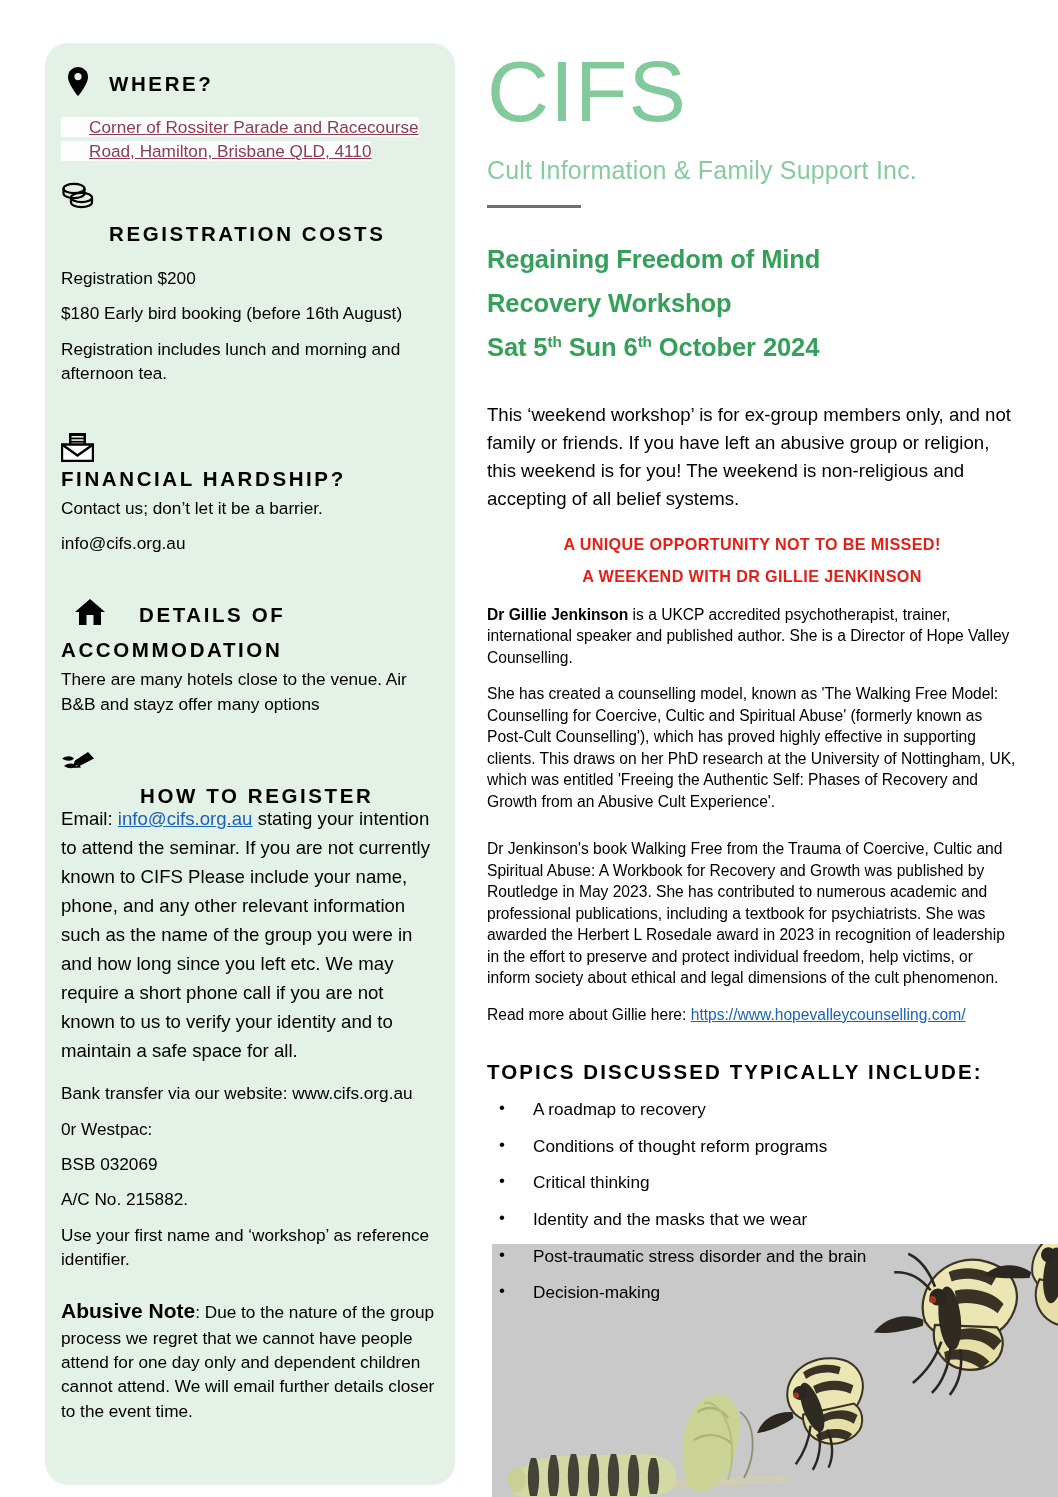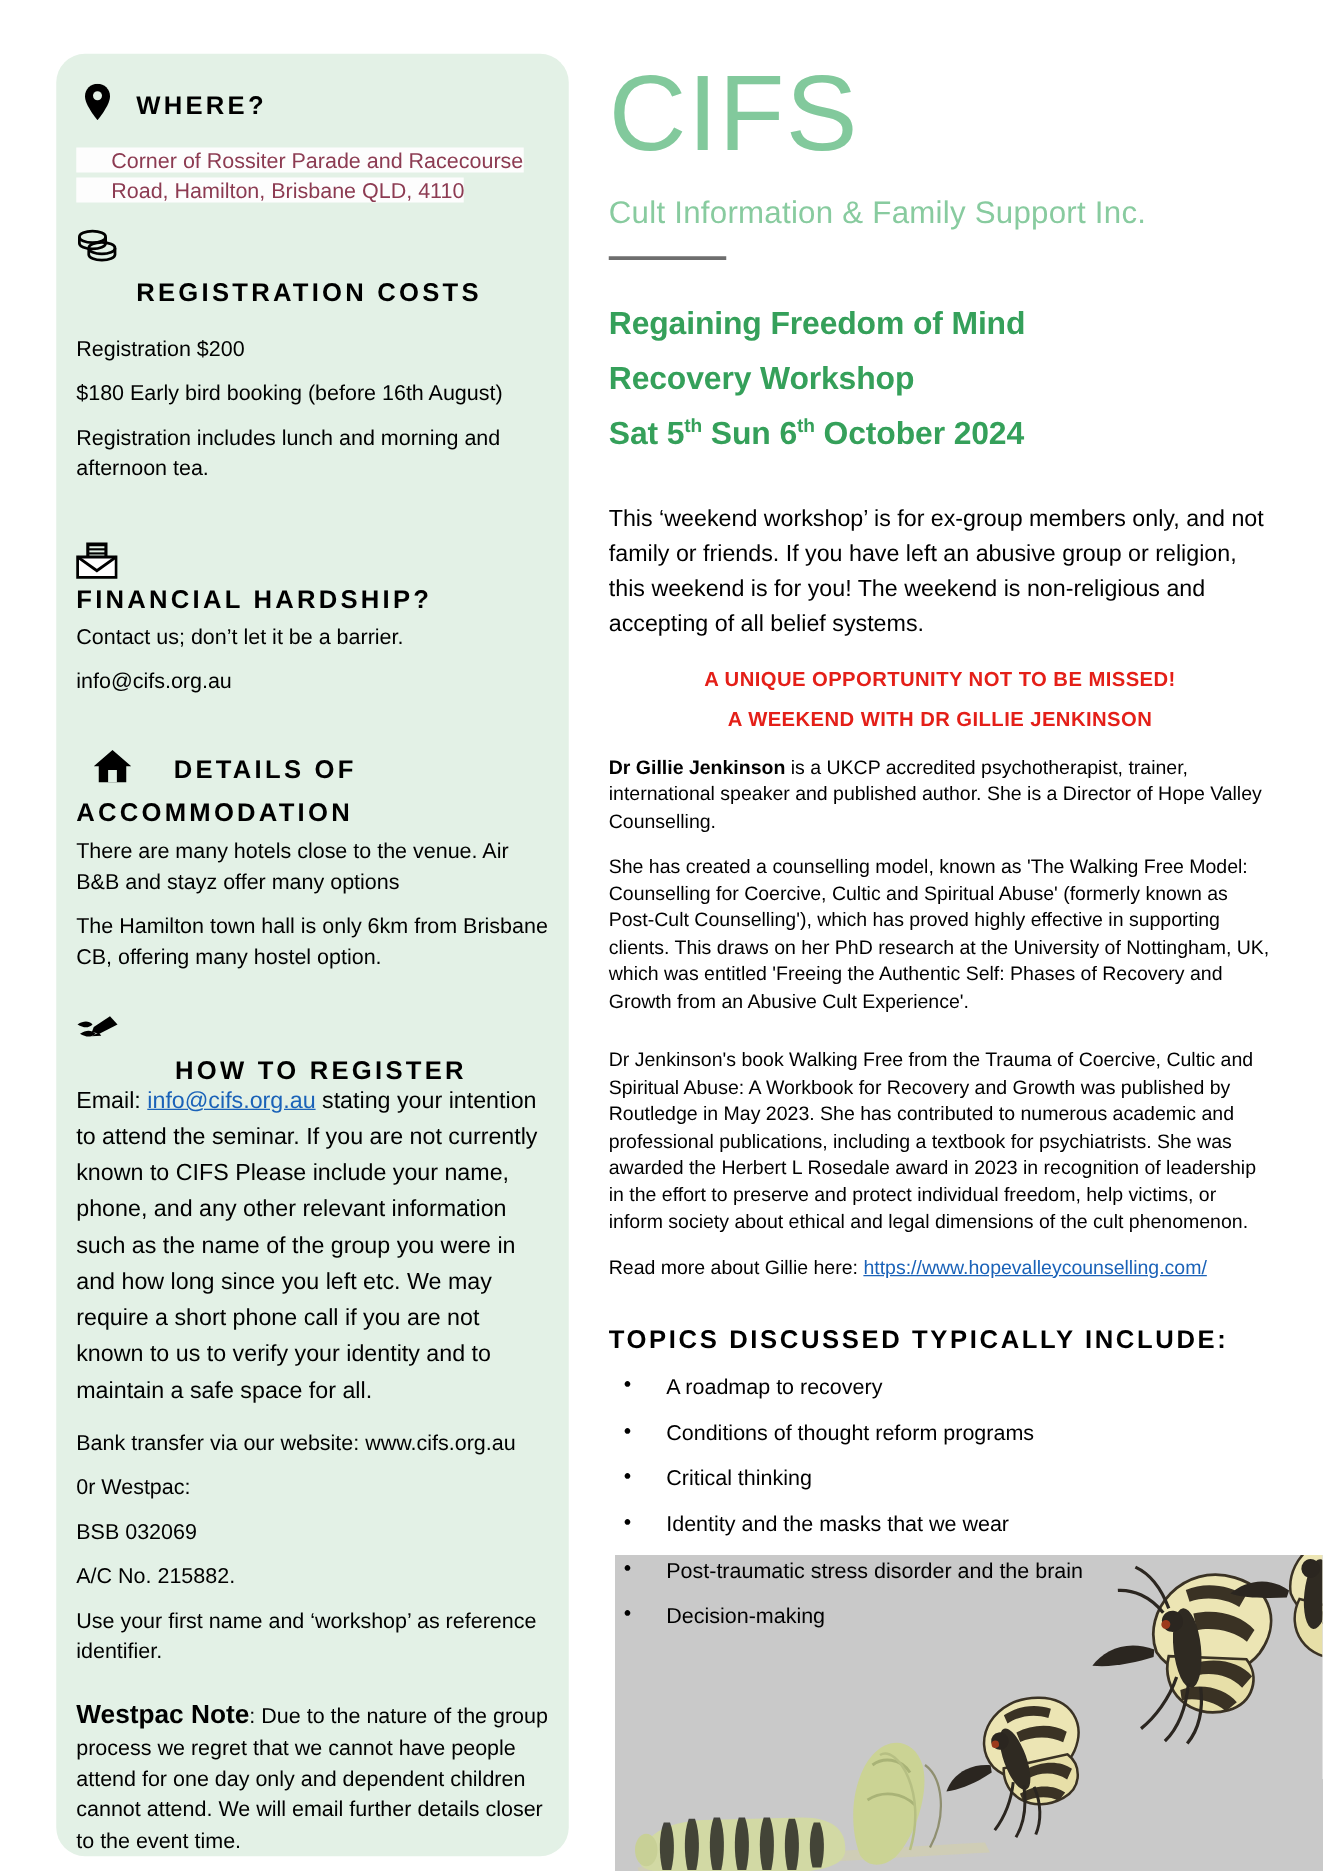--- a/index.html
+++ b/index.html
@@ -62,20 +62,21 @@
     line-height: 1.42;
     margin: 11px 0 0 0;
   }
   .side-p.tight { margin-top: 5px; }
   .side-p.loose { margin-top: 16px; }
 
   .addr {
     font-size: 17.2px;
     line-height: 1.42;
     color: #8c3b52;
+    text-decoration: underline;
     margin: 14px 0 0 0;
     background: #fdfdfd;
     display: inline;
     box-decoration-break: clone;
     padding-left: 28px;
     -webkit-box-decoration-break: clone;
   }
   .addr-wrap { margin: 14px 0 0 0; }
 
   .reg-body {
@@ -276,21 +277,20 @@
       <svg width="30" height="26" viewBox="0 0 30 26" aria-hidden="true">
         <path d="M15 0L0 13h4v13h22V13h4L15 0z" fill="#000"></path>
         <rect x="11.5" y="16" width="7" height="10" fill="#e3f1e6"></rect>
       </svg>
     </span>
     <span class="htxt" style="margin-left:18px;">DETAILS OF</span>
   </div>
   <div class="head-cont" style="margin-top:8px;">ACCOMMODATION</div>
 
   <p class="side-p tight">There are many hotels close to the venue. Air B&amp;B and stayz offer many options</p>
-  <p class="side-p">The Hamilton town hall is only 6km from Brisbane CB, offering many hostel option.</p>
 
   <div style="margin-top:34px;">
     <span class="glyph i-pen">
       <svg width="40" height="25" viewBox="0 0 40 25" aria-hidden="true">
         <path d="M1 8.5c5-3 9-3 12 0-3 3-7 3-12 0z" fill="#000"></path>
         <path d="M3 16c5-3.2 9-3.2 12.5 0-3.5 3-7.5 3-12.5 0z" fill="#000"></path>
         <path d="M14 10.5l13-8.5 6 6.5-14.5 7.5-6-1.5z" fill="#000"></path>
         <path d="M12 18l6-3 2 2.5z" fill="#000"></path>
       </svg>
     </span>
@@ -298,21 +298,21 @@
   <div class="head-cont" style="margin-left:79px; margin-top:2px;">HOW TO REGISTER</div>
 
   <p class="reg-body" style="margin-top:-4px;"><span>Email: </span><span class="mail-link">info@cifs.org.au</span><span> stating your intention to attend the seminar. If you are not currently known to CIFS Please include your name, phone, and any other relevant information such as the name of the group you were in and how long since you left etc. We may require a short phone call if you are not known to us to verify your identity and to maintain a safe space for all.</span></p>
 
   <p class="side-p loose">Bank transfer via our website: www.cifs.org.au</p>
   <p class="side-p">0r Westpac:</p>
   <p class="side-p">BSB 032069</p>
   <p class="side-p">A/C No. 215882.</p>
   <p class="side-p">Use your first name and ‘workshop’ as reference identifier.</p>
 
-  <p class="side-p" style="margin-top:24px;"><span class="pnote-lbl">Westpac Note</span><span>: Due to the nature of the group process we regret that we cannot have people attend for one day only and dependent children cannot attend. We will email further details closer to the event time.</span></p>
+  <p class="side-p" style="margin-top:24px;"><span class="pnote-lbl">Abusive Note</span><span>: Due to the nature of the group process we regret that we cannot have people attend for one day only and dependent children cannot attend. We will email further details closer to the event time.</span></p>
 
 </div>
 
 <div class="photo">
   <svg width="566" height="253" viewBox="0 0 566 253" aria-hidden="true">
     <rect width="566" height="253" fill="#c9c9c9"></rect>
 
     <path d="M18 250 C 70 244, 180 236, 296 230 L 300 238 C 184 244, 74 252, 20 256 Z" fill="#cfcdb6"></path>
 
     <g>

